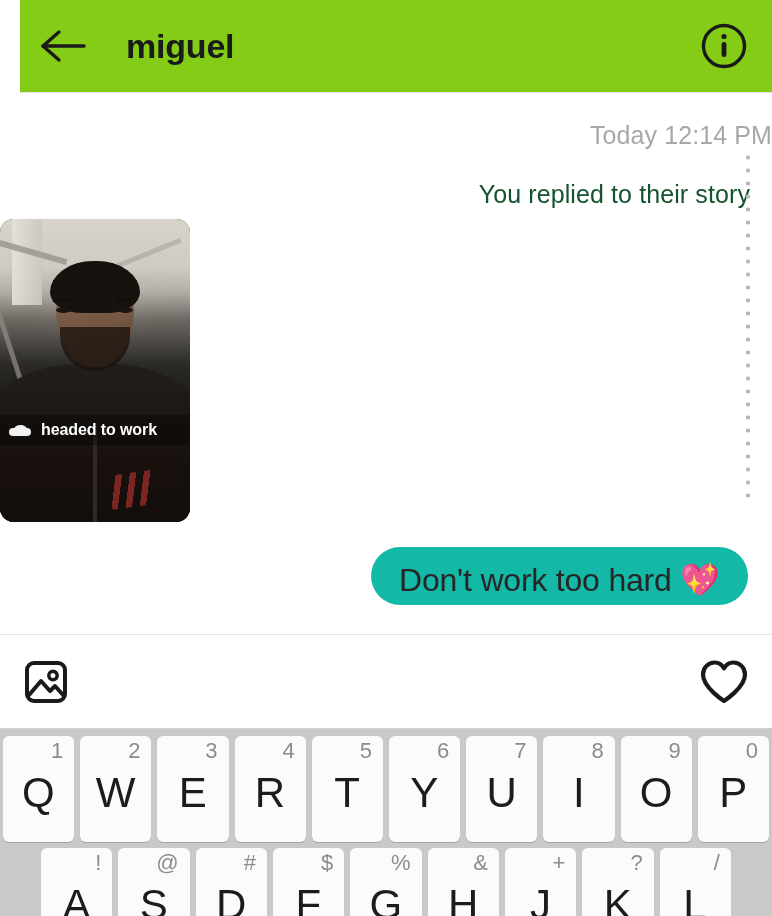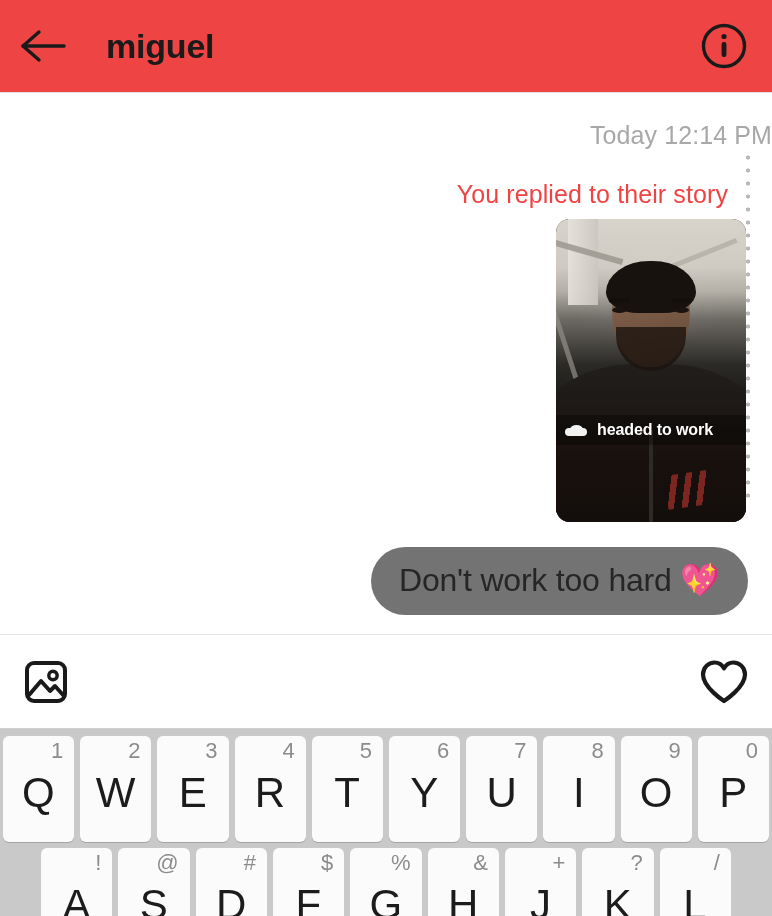--- a/index.html
+++ b/index.html
@@ -15,24 +15,25 @@
     background: #ffffff;
     display: flex;
     flex-direction: column;
   }
 
   
   .header {
     position: relative;
     height: 93px;
     flex: 0 0 93px;
-    background: #ef4444;
+    background: #84cc16;
     border-bottom: 1px solid #e2e2e2;
     display: flex;
     align-items: center;
+    margin-left: 20px;
   }
   .back-btn {
     width: 62px; height: 62px;
     margin-left: 12px;
     display: flex; align-items: center; justify-content: center;
     cursor: pointer;
   }
   .header-title {
     font-size: 34px;
     font-weight: bold;
@@ -58,43 +59,43 @@
   }
   .timestamp {
     text-align: right;
     color: #a8a8a8;
     font-size: 25px;
     padding-top: 28px;
     letter-spacing: 0.1px;
   }
   .story-label {
     text-align: right;
-    color: #ef4444;
+    color: #14532d;
     font-size: 25px;
-    padding-right: 44px;
+    padding-right: 22px;
     margin-top: 30px;
     letter-spacing: 0.1px;
     margin-left: 28px;
   }
   .dotted-rail {
     position: absolute;
     right: 21px;
     top: 58px;
     width: 6px;
     height: 355px;
     background-image: radial-gradient(circle, #b9b9b9 1.9px, transparent 2.2px);
     background-size: 6px 13px;
     background-repeat: repeat-y;
   }
 
   
   .story-row {
     display: flex;
-    justify-content: flex-end;
-    padding-right: 26px;
+    justify-content: flex-start;
+    padding-right: 42px;
     margin-top: 10px;
   }
   .story-card {
     position: relative;
     width: 190px;
     height: 303px;
     border-radius: 14px;
     overflow: hidden;
     background: #14110f;
     cursor: pointer;
@@ -241,23 +242,23 @@
   }
 
   
   .bubble-row {
     display: flex;
     justify-content: flex-end;
     padding-right: 24px;
     margin-top: 25px;
   }
   .bubble {
-    background: #737373;
+    background: #14b8a6;
     border-radius: 34px;
-    padding: 14px 28px 16px 28px;
+    padding: 14px 28px 6px 28px;
     max-width: 560px;
     cursor: pointer;
   }
   .bubble-text {
     font-size: 32px;
     color: #262626;
     white-space: nowrap;
     letter-spacing: -0.2px;
   }
 

